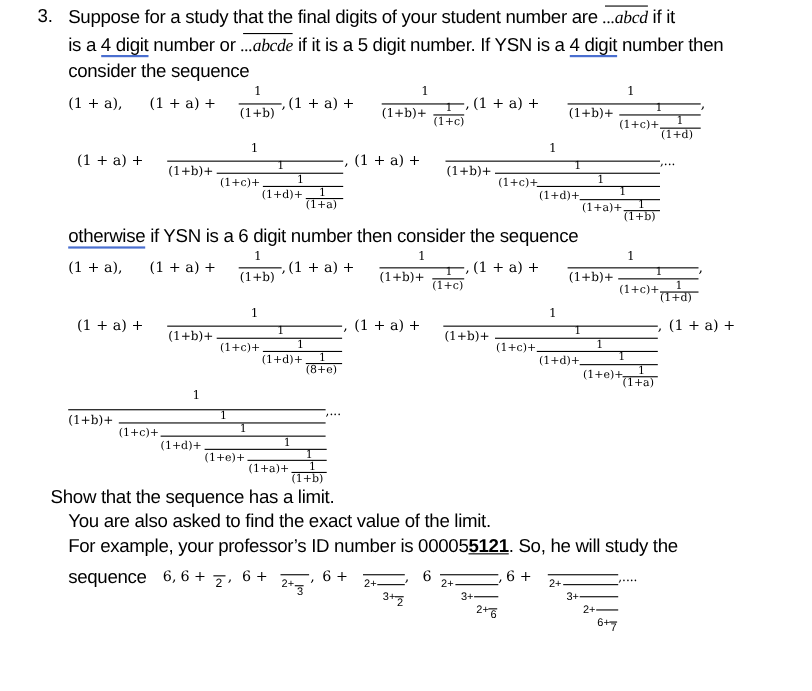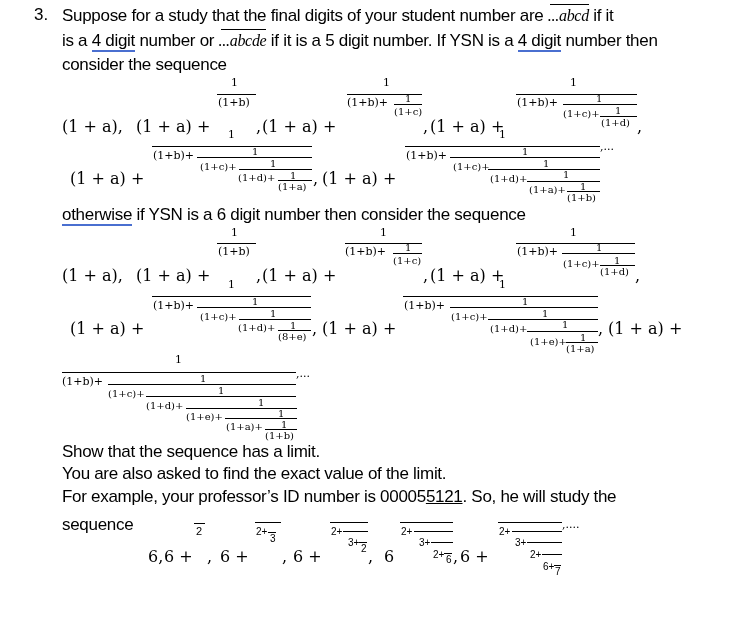--- a/index.html
+++ b/index.html
@@ -4,23 +4,23 @@
 <style>
   html, body { margin:0; padding:0; background:#ffffff; }
   body { width:738px; height:628px; position:relative; overflow:hidden; color:#000;
          font-family:"Liberation Sans", sans-serif; }
   .txt { position:absolute; font-family:"Liberation Sans", sans-serif; font-size:17px; line-height:22px; white-space:nowrap; letter-spacing:-0.3px; }
   .num { position:absolute; left:34px; top:5px; font-size:17px; font-family:"Liberation Sans", sans-serif; }
   .it { font-family:Liberation Serif, serif; font-style:italic; font-size:16px; }
   .ovl { position:relative; display:inline-block; }
   .ovl::before { content:""; position:absolute; left:2px; right:0; top:-1px; border-top:1px solid #000; }
   .squig { border-bottom:2px solid #4a6fd0; }
-  .ul { text-decoration:underline; }
+  .ul { text-decoration:underline;font-weight:bold; }
   .m { position:absolute; font-family:"DejaVu Serif", serif; white-space:nowrap; color:#000; }
-  .big { font-size:16px; line-height:22px;margin-top:32px; }
+  .big { font-size:13px; line-height:22px; }
   .sm { font-size:11px; line-height:12px; }
   .xs { font-size:10px; line-height:11px; }
   .bar { position:absolute; height:0; border-top:1.6px solid #000; }
   .cal { font-family:"Liberation Sans", sans-serif; }
 </style>
 </head>
 <body>
 
 <div class="num">3.</div>
 <div class="txt" style="left:62px;top:5px;">
@@ -175,21 +175,21 @@
   <span class="m xs" style="left:186px;top:411px;">(1+e)+</span>
   <span class="m xs" style="left:278px;top:408px;">1</span>
   <div class="bar" style="left:225px;top:418px;width:72px;"></div>
   <span class="m xs" style="left:226px;top:421px;">(1+a)+</span>
   <span class="m xs" style="left:281px;top:419px;">1</span>
   <div class="bar" style="left:265px;top:429px;width:32px;"></div>
   <span class="m xs" style="left:265px;top:430px;">(1+b)</span>
   <span class="m sm" style="left:296px;top:368px;">,...</span>
 </div>
 
-<div class="txt" style="left:62px;top:441px;">Show that the sequence has a limit.</div>
+<div class="txt" style="left:46px;top:441px;">Show that the sequence has a limit.</div>
 <div class="txt" style="left:62px;top:463px;">You are also asked to find the exact value of the limit.</div>
 <div class="txt" style="left:62px;top:486px;">
   <span>For example, your professor’s ID number is 00005</span><span class="ul">5121</span><span>. So, he will study the</span>
 </div>
 
 <div>
   <span class="txt" style="left:62px;top:514px;">sequence</span>
   <span class="m big" style="left:148px;top:514px;"><span>6</span>,</span>
   <span class="m big" style="left:164px;top:514px;">6 +</span>
   <span class="m sm cal" style="left:197px;top:508px;"></span>

